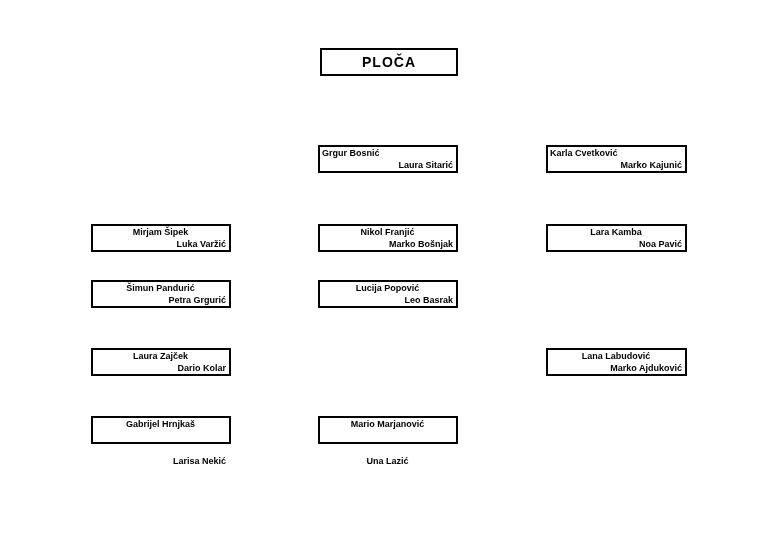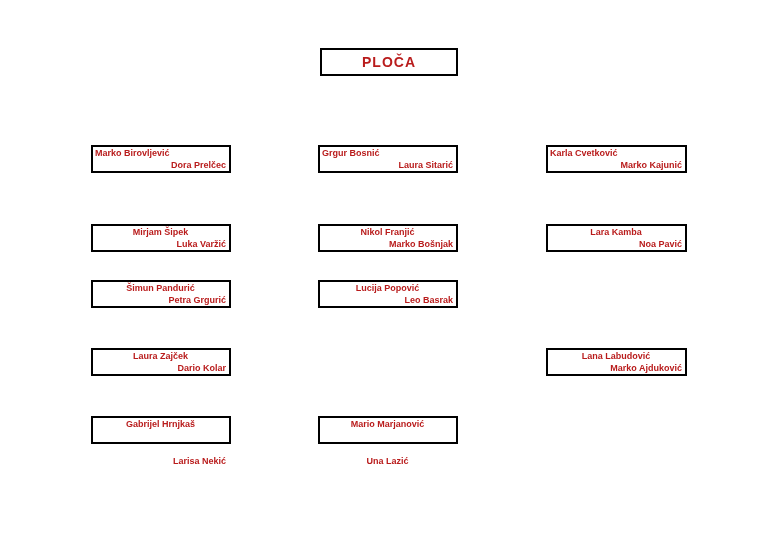--- a/index.html
+++ b/index.html
@@ -6,21 +6,21 @@
     margin: 0;
     padding: 0;
     background: #ffffff;
   }
   .canvas {
     position: relative;
     width: 768px;
     height: 543px;
     background: #ffffff;
     font-family: "Liberation Sans", sans-serif;
-    color: #b91c1c;
+    color: #000000;
     overflow: hidden;
   }
   .title-box {
     position: absolute;
     left: 320px;
     top: 48px;
     width: 138px;
     height: 28px;
     border: 2px solid #000000;
     box-sizing: border-box;
@@ -62,24 +62,20 @@
 </style>
 </head>
 <body>
 
 <div class="canvas">
 
   <div class="title-box">
     <span>PLOČA</span>
   </div>
 
-  <div class="seat c1 r1">
-    <div class="t-left">Marko Birovljević</div>
-    <div class="t-right">Dora Prelčec</div>
-  </div>
   <div class="seat c2 r1">
     <div class="t-left">Grgur Bosnić</div>
     <div class="t-right">Laura Sitarić</div>
   </div>
   <div class="seat c3 r1">
     <div class="t-left">Karla Cvetković</div>
     <div class="t-right">Marko Kajunić</div>
   </div>
 
   <div class="seat c1 r2">

